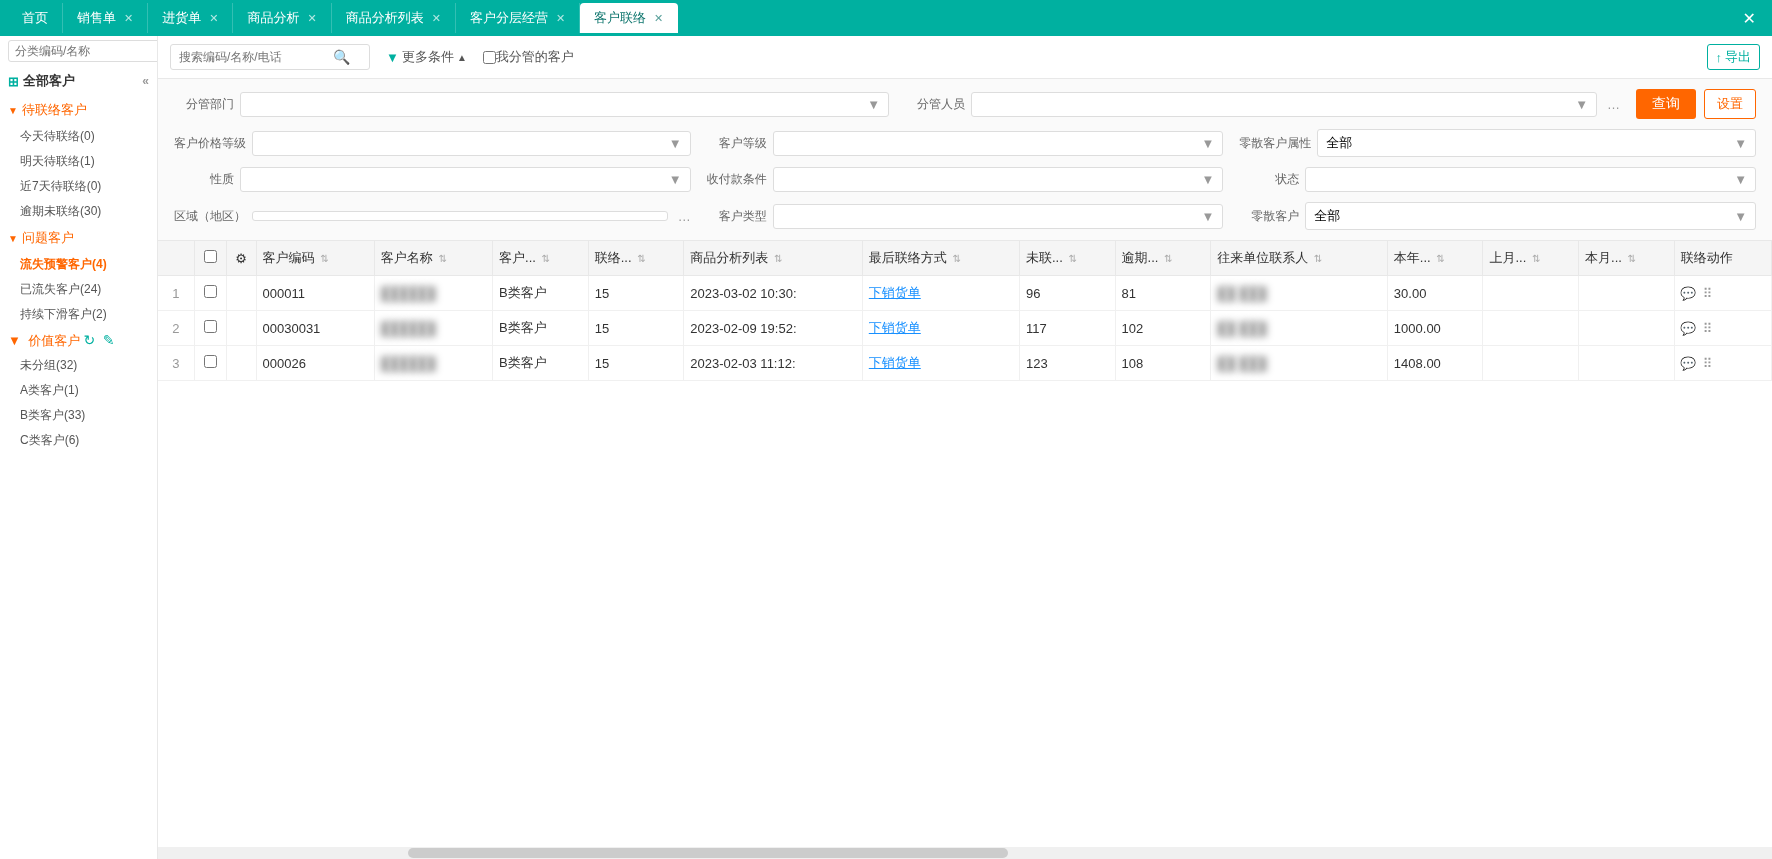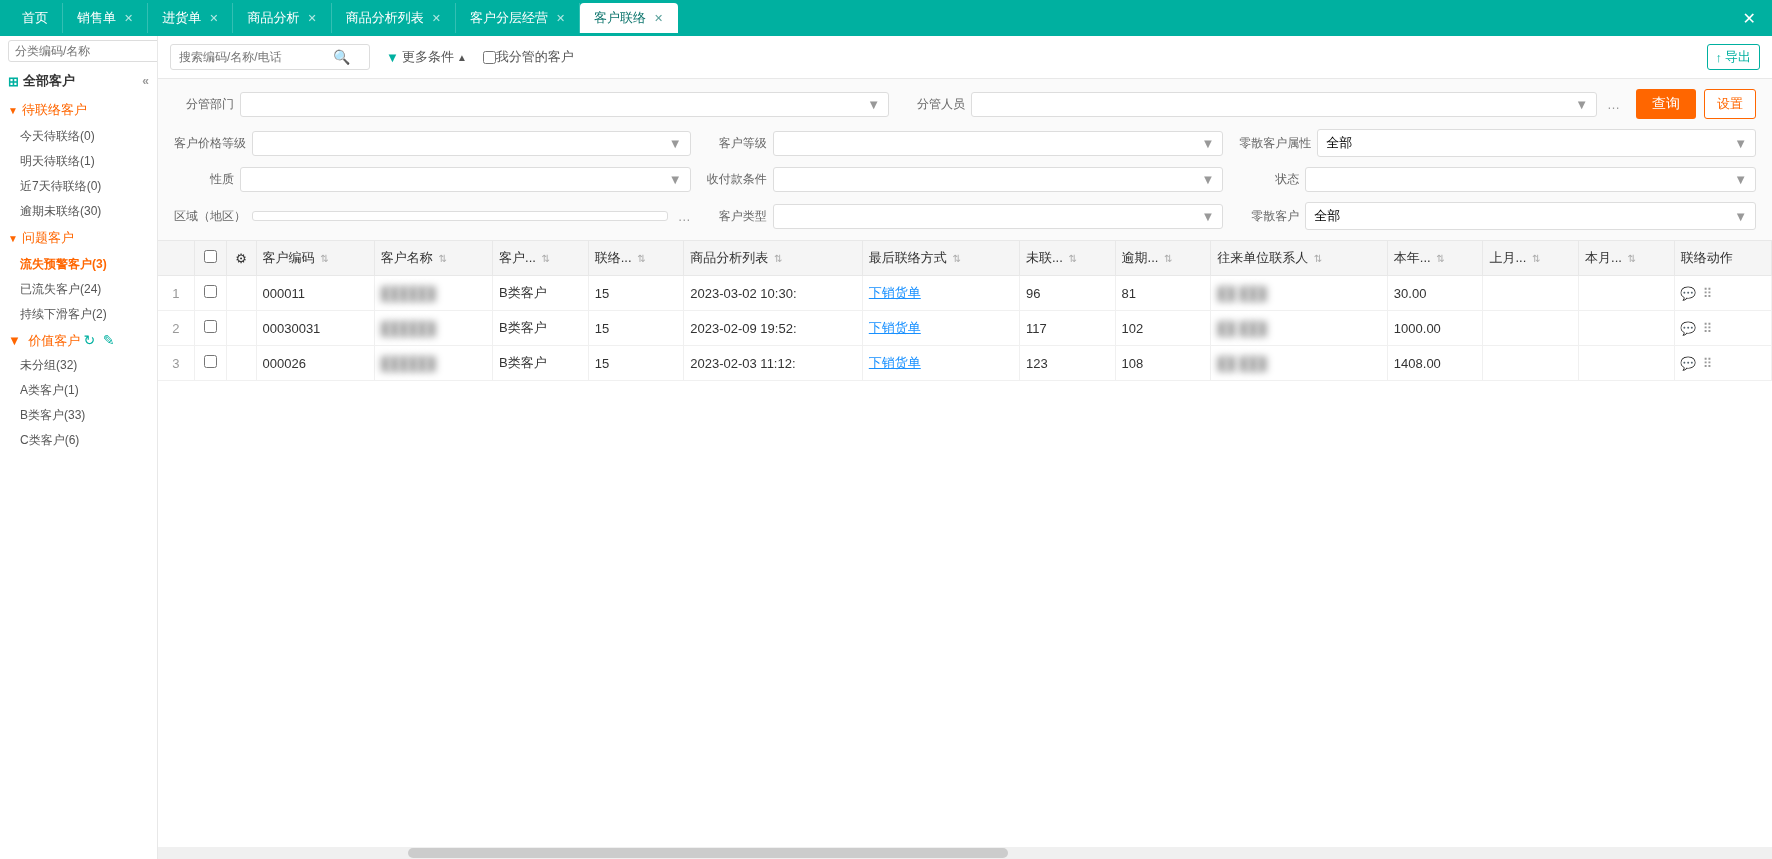--- a/index.html
+++ b/index.html
@@ -250,21 +250,21 @@
     </div>
     <div class="sidebar-item">今天待联络(0)</div>
     <div class="sidebar-item">明天待联络(1)</div>
     <div class="sidebar-item">近7天待联络(0)</div>
     <div class="sidebar-item">逾期未联络(30)</div>
 
     <div class="sidebar-group-title">
       <span class="arrow">▼</span>
       <span>问题客户</span>
     </div>
-    <div class="sidebar-item active">流失预警客户(3)</div>
+    <div class="sidebar-item active">流失预警客户(4)</div>
     <div class="sidebar-item">已流失客户(24)</div>
     <div class="sidebar-item">持续下滑客户(2)</div>
 
     <div class="sidebar-subgroup">
       <span style="margin-right:4px;">▼</span>
       <span>价值客户</span>
       <span style="margin-left:auto;color:#00b0a0;font-size:14px;">↻</span>
       <span style="margin-left:4px;color:#00b0a0;font-size:14px;">✎</span>
     </div>
     <div class="sidebar-item">未分组(32)</div>

